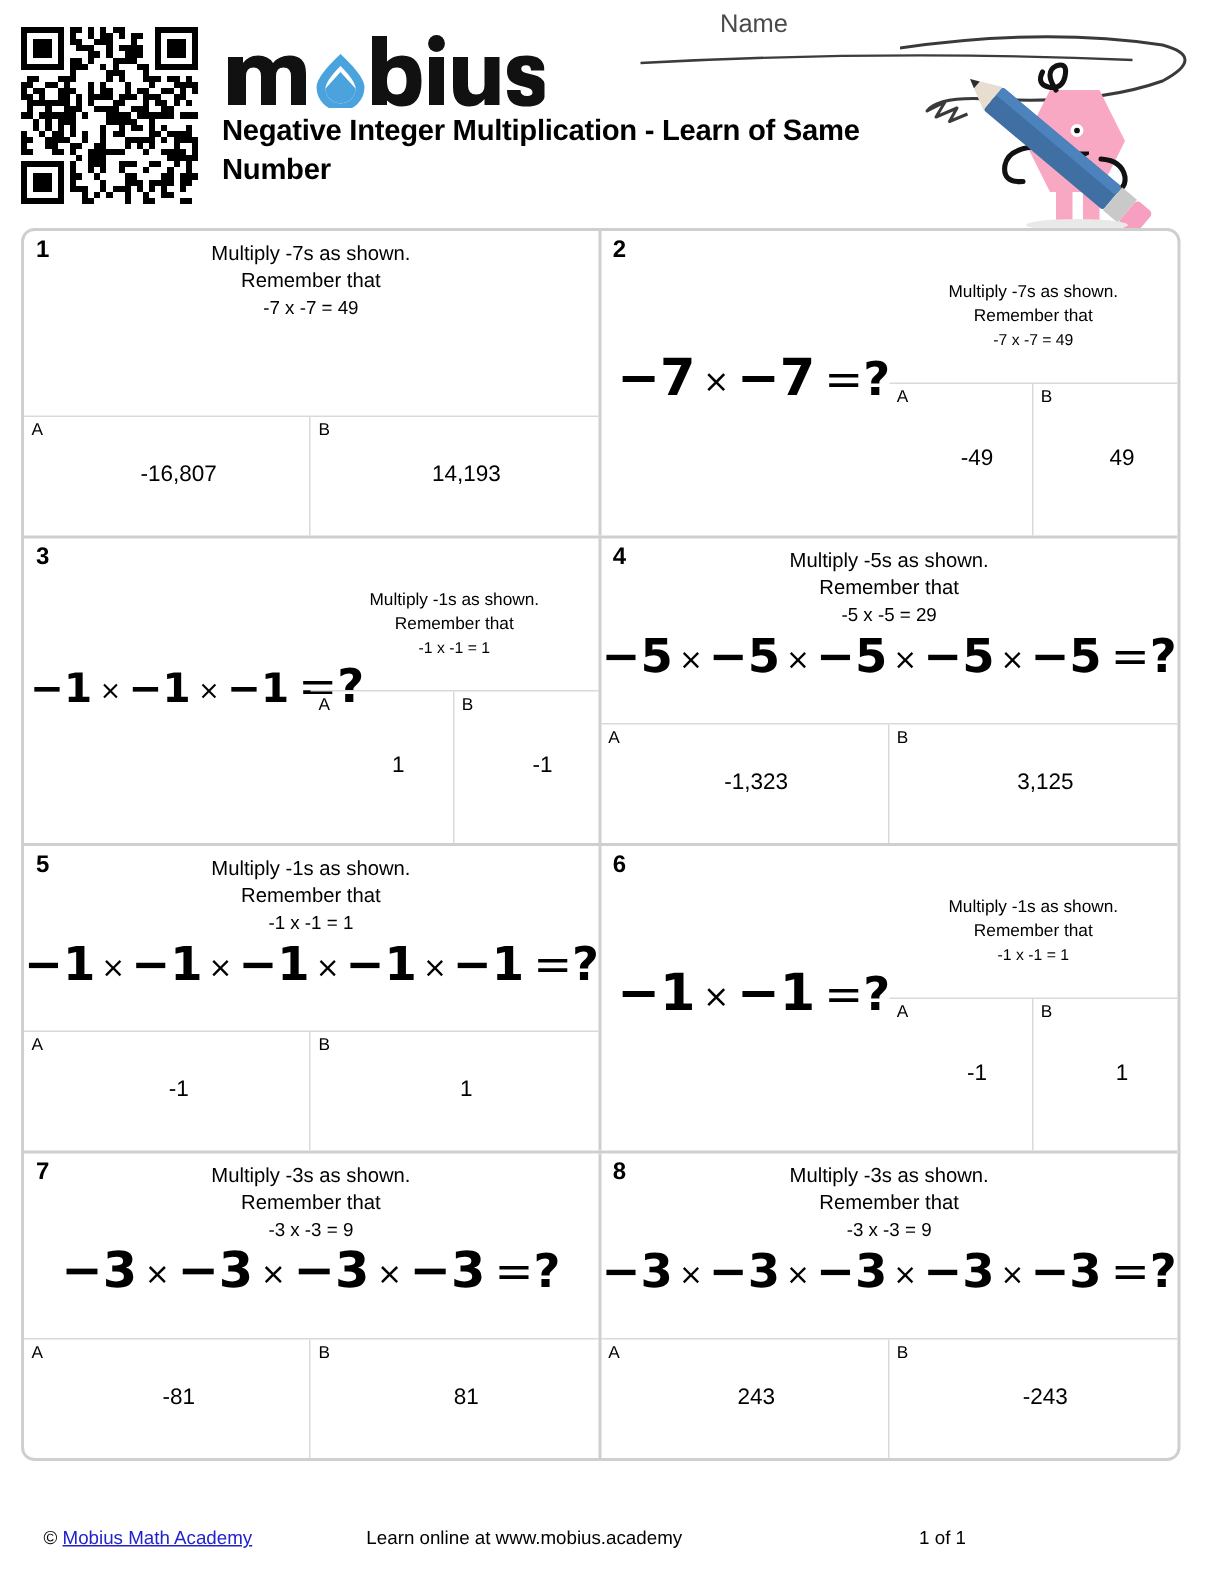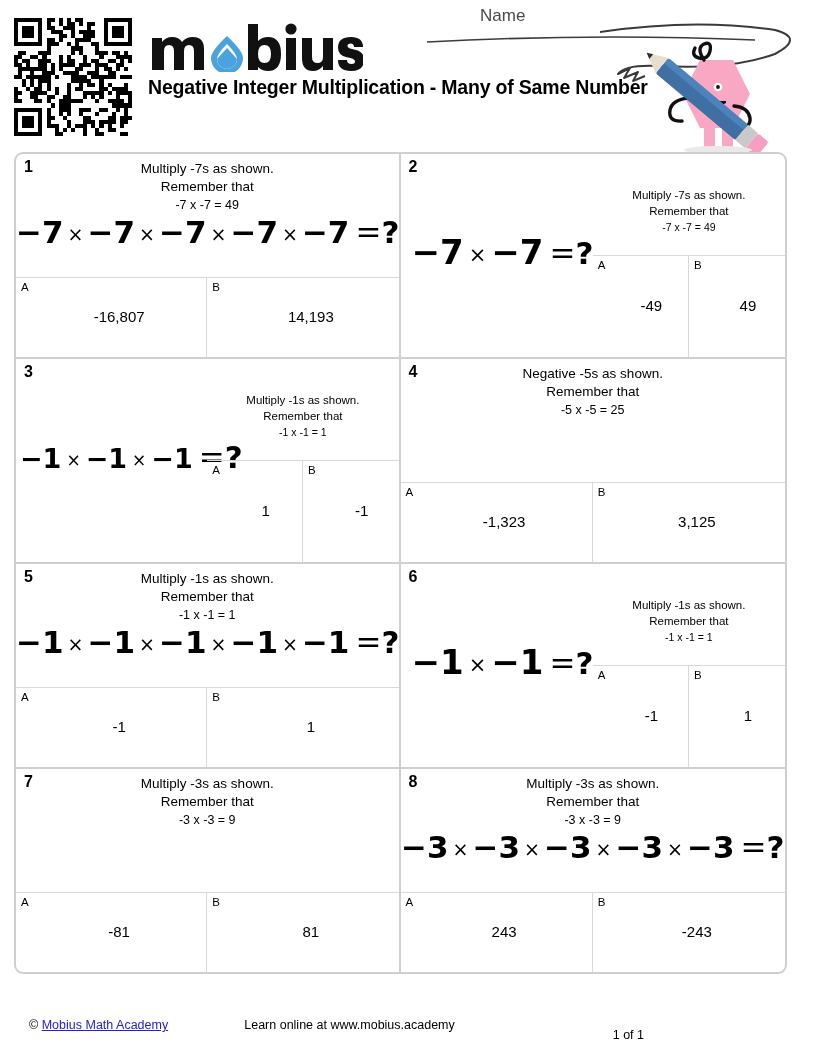--- a/index.html
+++ b/index.html
@@ -226,21 +226,21 @@
   }
   .footer .copy a {
     color: #2222cc;
     text-decoration: underline;
   }
   .footer .learn {
     position: absolute; left: 0; right: 0; top: 0;
     text-align: center;
   }
   .footer .page {
-    position: absolute; right: 55px; top: 10px;
+    position: absolute; right: 55px; top: 0;
   }
 </style>
 </head>
 <body>
 
 <div class="header">
 
   <div class="qr">
     <svg width="118" height="118" viewBox="0 0 29 29" shape-rendering="crispEdges">
       <rect width="29" height="29" fill="#fff"></rect>
@@ -683,21 +683,21 @@
         <path d="M100 48 L100 2 L110 2 L110 19 Q114 15 120 15 Q133 15 133 32 Q133 49 120 49 Q114 49 110 45 L110 48 Z M110 32 Q110 41 116.5 41 Q123 41 123 32 Q123 23 116.5 23 Q110 23 110 32 Z" fill="#111"></path>
 
         <rect x="138" y="16" width="10" height="32" fill="#111"></rect>
         <circle cx="143" cy="7" r="5.6" fill="#111"></circle>
 
         <path d="M154 16 L164 16 L164 35 Q164 41 169.5 41 Q175 41 175 35 L175 16 L185 16 L185 48 L175 48 L175 44 Q171 49 165 49 Q154 49 154 36 Z" fill="#111"></path>
 
         <path d="M190 38 L199 38 Q199 42 203.5 42 Q207 42 207 39.5 Q207 37 202 36 L198 35 Q190 33 190 25.5 Q190 15 203 15 Q215 15 215 25 L206 25 Q206 21.5 202.7 21.5 Q199.5 21.5 199.5 24 Q199.5 26 204 27 L208 28 Q216 30 216 38 Q216 49 203 49 Q190 49 190 38 Z" fill="#111"></path>
       </svg>
     </div>
-    <div class="worksheet-title">Negative Integer Multiplication - Many of Same Number</div>
+    <div class="worksheet-title">Negative Integer Multiplication - Learn of Same Number</div>
   </div>
 
   <div class="name-area">
     <div class="name-label">Name</div>
     <svg class="name-rule" width="340" height="20">
       <path d="M2 12 Q170 3 330 10" stroke="#3c3c3c" stroke-width="1.6" fill="none"></path>
     </svg>
   </div>
 
   <svg class="mascot" viewBox="0 0 215 145">
@@ -739,21 +739,20 @@
 <div class="sheet" id="sheet">
     <div class="qrow">
       <div class="qcell wide">
         <div class="qnum">1</div>
         <div class="top">
           <div class="instr">
             <div class="l1">Multiply -7s as shown.</div>
             <div class="l2">Remember that</div>
             <div class="l3">-7 x -7 = 49</div>
           </div>
-          <div class="expr"><span class="math terms5"><span class="n">−7</span><span class="times">×</span><span class="n">−7</span><span class="times">×</span><span class="n">−7</span><span class="times">×</span><span class="n">−7</span><span class="times">×</span><span class="n">−7</span><span class="eq">=</span><span class="qm">?</span></span></div>
         </div>
         <div class="answers">
           <div class="opt">
             <div class="opt-letter">A</div>
             <div class="opt-val">-16,807</div>
           </div>
           <div class="opt">
             <div class="opt-letter">B</div>
             <div class="opt-val">14,193</div>
           </div>
@@ -800,24 +799,25 @@
               <div class="opt-letter">B</div>
               <div class="opt-val">-1</div>
             </div>
           </div>
         </div>
       </div>
       <div class="qcell wide">
         <div class="qnum">4</div>
         <div class="top">
           <div class="instr">
-            <div class="l1">Negative -5s as shown.</div>
+            <div class="l1">Multiply -5s as shown.</div>
             <div class="l2">Remember that</div>
-            <div class="l3">-5 x -5 = 25</div>
-          </div>
+            <div class="l3">-5 x -5 = 29</div>
+          </div>
+          <div class="expr"><span class="math terms5"><span class="n">−5</span><span class="times">×</span><span class="n">−5</span><span class="times">×</span><span class="n">−5</span><span class="times">×</span><span class="n">−5</span><span class="times">×</span><span class="n">−5</span><span class="eq">=</span><span class="qm">?</span></span></div>
         </div>
         <div class="answers">
           <div class="opt">
             <div class="opt-letter">A</div>
             <div class="opt-val">-1,323</div>
           </div>
           <div class="opt">
             <div class="opt-letter">B</div>
             <div class="opt-val">3,125</div>
           </div>
@@ -870,20 +870,21 @@
     </div>
     <div class="qrow">
       <div class="qcell wide">
         <div class="qnum">7</div>
         <div class="top">
           <div class="instr">
             <div class="l1">Multiply -3s as shown.</div>
             <div class="l2">Remember that</div>
             <div class="l3">-3 x -3 = 9</div>
           </div>
+          <div class="expr"><span class="math terms4"><span class="n">−3</span><span class="times">×</span><span class="n">−3</span><span class="times">×</span><span class="n">−3</span><span class="times">×</span><span class="n">−3</span><span class="eq">=</span><span class="qm">?</span></span></div>
         </div>
         <div class="answers">
           <div class="opt">
             <div class="opt-letter">A</div>
             <div class="opt-val">-81</div>
           </div>
           <div class="opt">
             <div class="opt-letter">B</div>
             <div class="opt-val">81</div>
           </div>

